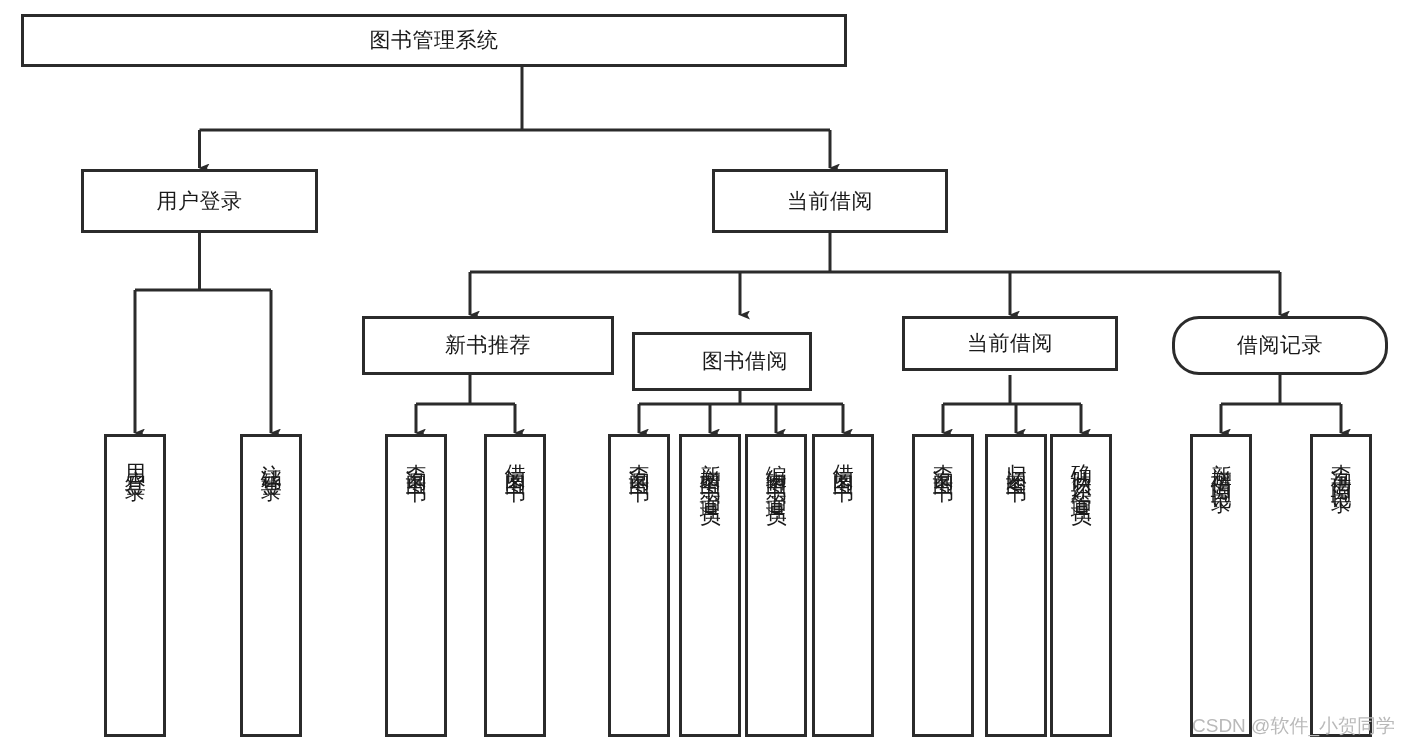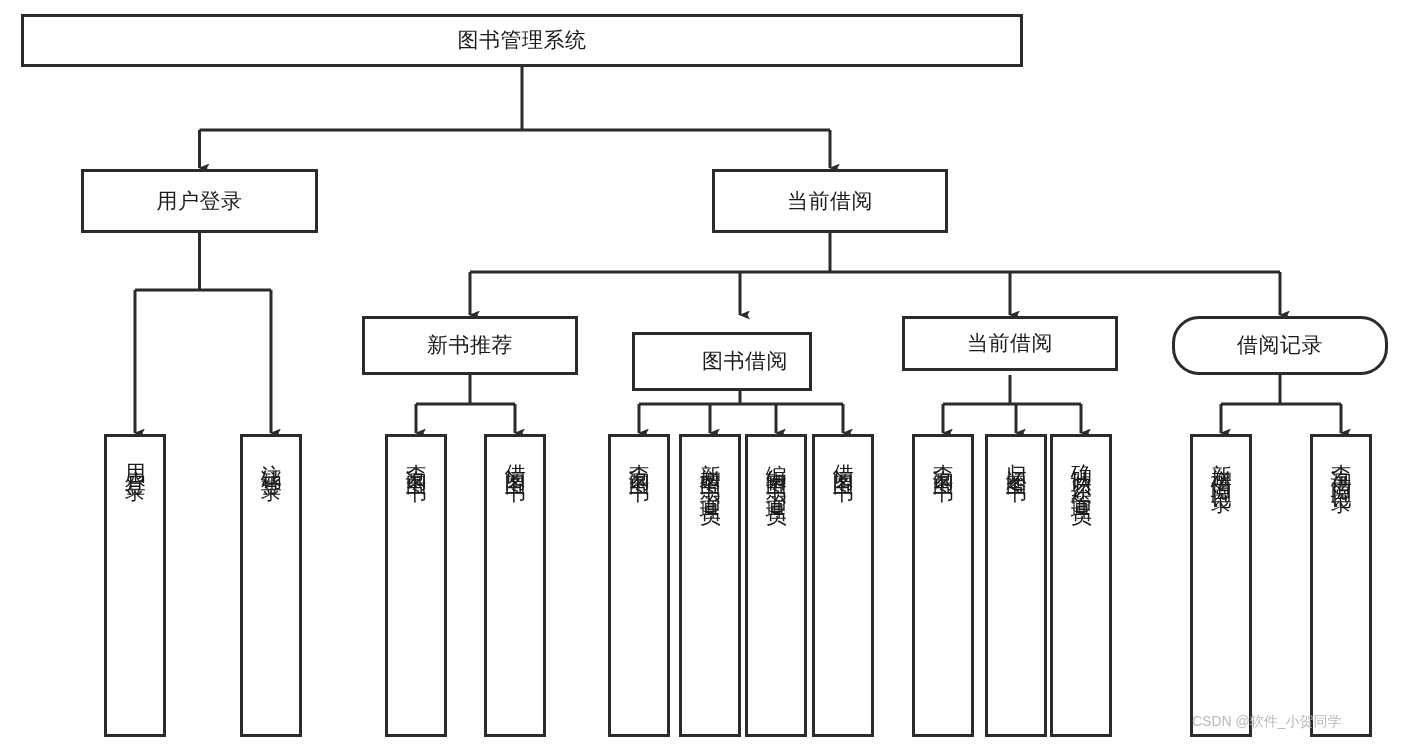--- a/index.html
+++ b/index.html
@@ -57,21 +57,21 @@
     left: 0;
     top: 0;
     width: 1405px;
     height: 747px;
     pointer-events: none;
   }
   .watermark {
     position: absolute;
     left: 1192px;
     top: 713px;
-    font-size: 14px;
+    font-size: 19px;
     color: #b9b9b9;
     white-space: nowrap;
     user-select: none;
   }
 </style>
 </head>
 <body>
 
 <div id="diagram-root">
   <svg class="connectors" id="connectors" viewBox="0 0 1405 747" xmlns="http://www.w3.org/2000/svg">
@@ -108,30 +108,30 @@
       <line x1="943" y1="404" x2="1081" y2="404" stroke="#2b2b2b" stroke-width="3"></line>
       <line x1="943" y1="404" x2="943" y2="433" stroke="#2b2b2b" stroke-width="3" marker-end="url(#arrowhead)"></line>
       <line x1="1016" y1="404" x2="1016" y2="433" stroke="#2b2b2b" stroke-width="3" marker-end="url(#arrowhead)"></line>
       <line x1="1081" y1="404" x2="1081" y2="433" stroke="#2b2b2b" stroke-width="3" marker-end="url(#arrowhead)"></line>
       <line x1="1280" y1="375" x2="1280" y2="404" stroke="#2b2b2b" stroke-width="3"></line>
       <line x1="1221" y1="404" x2="1341" y2="404" stroke="#2b2b2b" stroke-width="3"></line>
       <line x1="1221" y1="404" x2="1221" y2="433" stroke="#2b2b2b" stroke-width="3" marker-end="url(#arrowhead)"></line>
       <line x1="1341" y1="404" x2="1341" y2="433" stroke="#2b2b2b" stroke-width="3" marker-end="url(#arrowhead)"></line>
     </svg>
   <div id="nodes-layer">
-      <div class="node-box" style="left: 21px; top: 14px; width: 1002px; height: 53px;">
+      <div class="node-box" style="left: 21px; top: 14px; width: 826px; height: 53px;">
         <div class="node-label">图书管理系统</div>
       </div>
       <div class="node-box" style="left: 81px; top: 169px; width: 237px; height: 64px;">
         <div class="node-label">用户登录</div>
       </div>
       <div class="node-box" style="left: 712px; top: 169px; width: 236px; height: 64px;">
         <div class="node-label">当前借阅</div>
       </div>
-      <div class="node-box" style="left: 362px; top: 316px; width: 216px; height: 59px; justify-content: center;">
+      <div class="node-box" style="left: 362px; top: 316px; width: 252px; height: 59px; justify-content: center;">
         <div class="node-label">新书推荐</div>
       </div>
       <div class="node-box" style="left: 632px; top: 332px; width: 180px; height: 59px; padding-left: 46px;">
         <div class="node-label">图书借阅</div>
       </div>
       <div class="node-box" style="left: 902px; top: 316px; width: 216px; height: 55px;">
         <div class="node-label">当前借阅</div>
       </div>
       <div class="node-box" style="left: 1172px; top: 316px; width: 216px; height: 59px; border-radius: 27px;">
         <div class="node-label">借阅记录</div>

